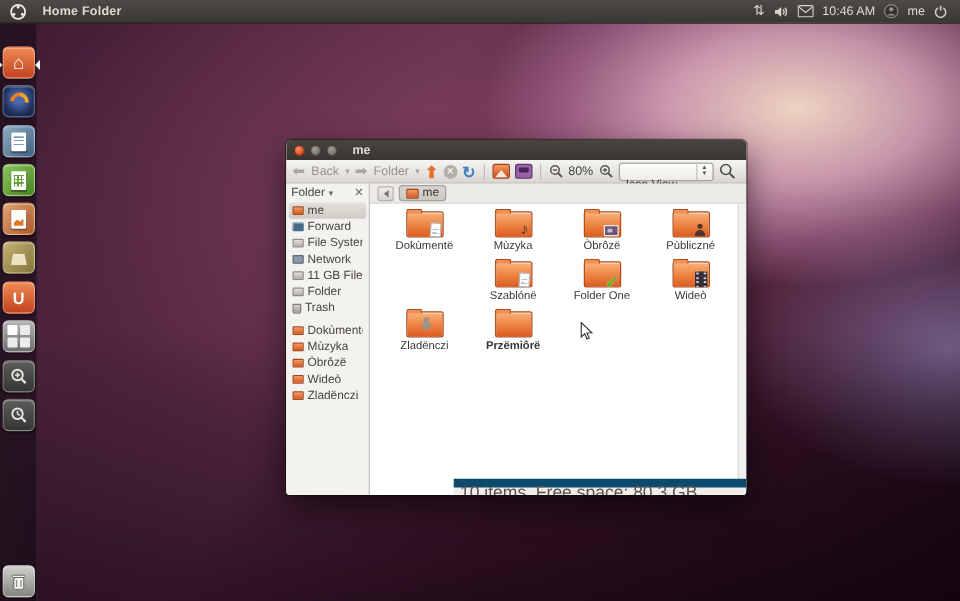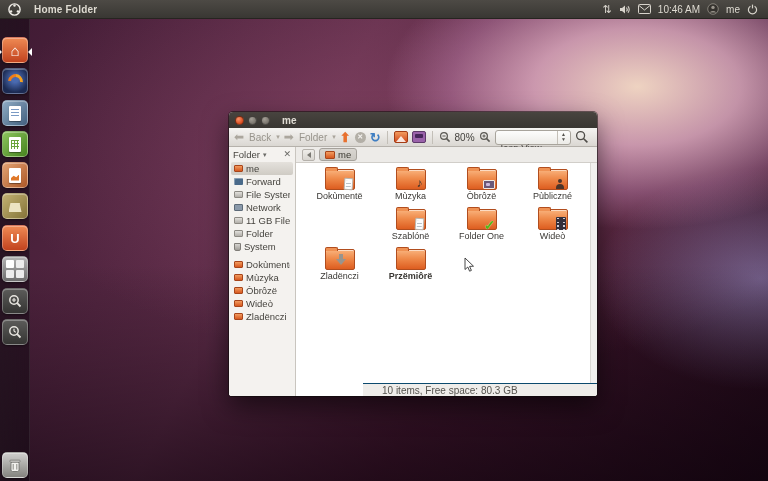--- a/index.html
+++ b/index.html
@@ -178,22 +178,22 @@
             background-size:2px 100%,2px 100%; background-position:1px 1px, 7px 1px; background-repeat:repeat-y; }
   .em-down { position:absolute; left:10px; top:4px; width:10px; height:12px; }
   .em-down::before { content:""; position:absolute; left:3px; top:0; width:4px; height:5px; background:#98948e; }
   .em-down::after { content:""; position:absolute; left:0; top:5px; width:0; height:0;
             border-left:5px solid transparent; border-right:5px solid transparent; border-top:6px solid #98948e; }
   .desktop-tile { width:28px; height:21px; margin:2px auto 1px; border-radius:3px; position:relative;
             background:linear-gradient(135deg,#cf8ccb,#8a3c88); border:1px solid #5e2a5e; box-shadow:inset 0 1px 0 rgba(255,255,255,0.45); }
   .desktop-tile::before { content:""; position:absolute; left:2px; top:2px; width:5px; height:17px; background:rgba(60,20,60,0.55); border-radius:1px; }
   .desktop-tile::after { content:""; position:absolute; left:3.5px; top:4px; width:2px; height:2px; background:#e8c8e8; border-radius:50%; box-shadow:0 4px 0 #e8c8e8; }
 
-  .statusbar { position:absolute; left:67px; right:0; bottom:0; height:13px; background:#efedea; border-top:1px solid #0c4a6e;
-               font-size:10px; color:#55534e; display:flex; align-items:center; padding-left:19px; }
+  .statusbar { position:absolute; left:67px; right:0; bottom:0; height:13px; background:#efedea; border-top:7px solid #0c4a6e;
+               font-size:14px; color:#55534e; display:flex; align-items:center; padding-left:5px; }
 
   .cursor { position:absolute; left:464px; top:257px; z-index:50; }
 </style>
 </head>
 <body>
 
 <div class="desktop"></div>
 
 <div class="panel">
   <span class="ubuntu-logo">
@@ -373,21 +373,21 @@
       <div class="srow">
           <span class="si si-drive"></span>
           <span class="slabel">11 GB Filesystem</span>
         </div>
       <div class="srow">
           <span class="si si-drive"></span>
           <span class="slabel">Folder</span>
         </div>
       <div class="srow">
           <span class="si si-trash"></span>
-          <span class="slabel">System</span>
+          <span class="slabel">Trash</span>
         </div>
       <div class="srow gap">
           <span class="si si-folder"></span>
           <span class="slabel">Dokùmentë</span>
         </div>
       <div class="srow">
           <span class="si si-folder"></span>
           <span class="slabel">Mùzyka</span>
         </div>
       <div class="srow">

